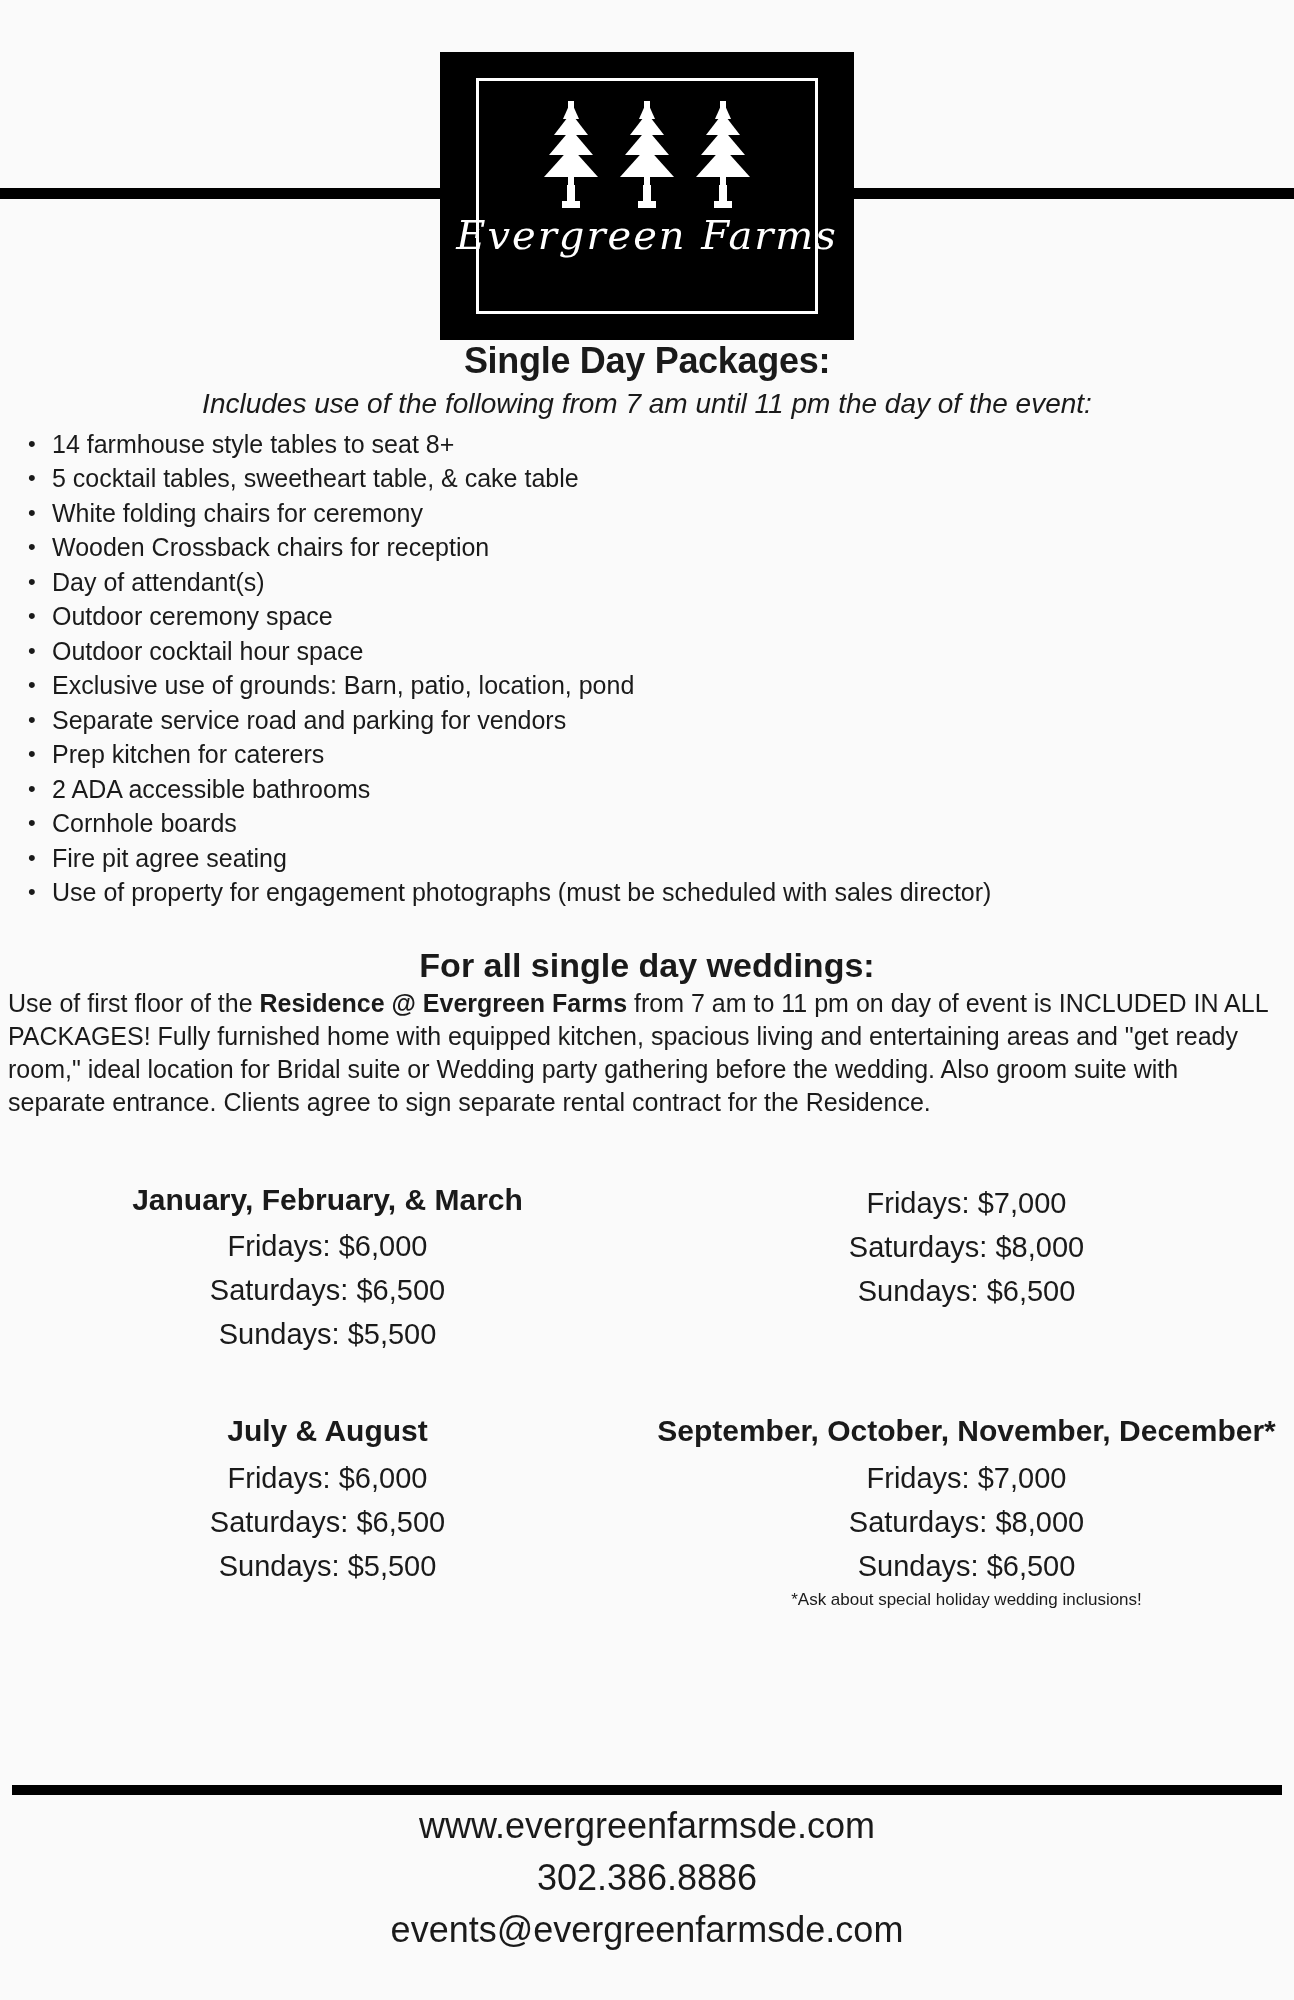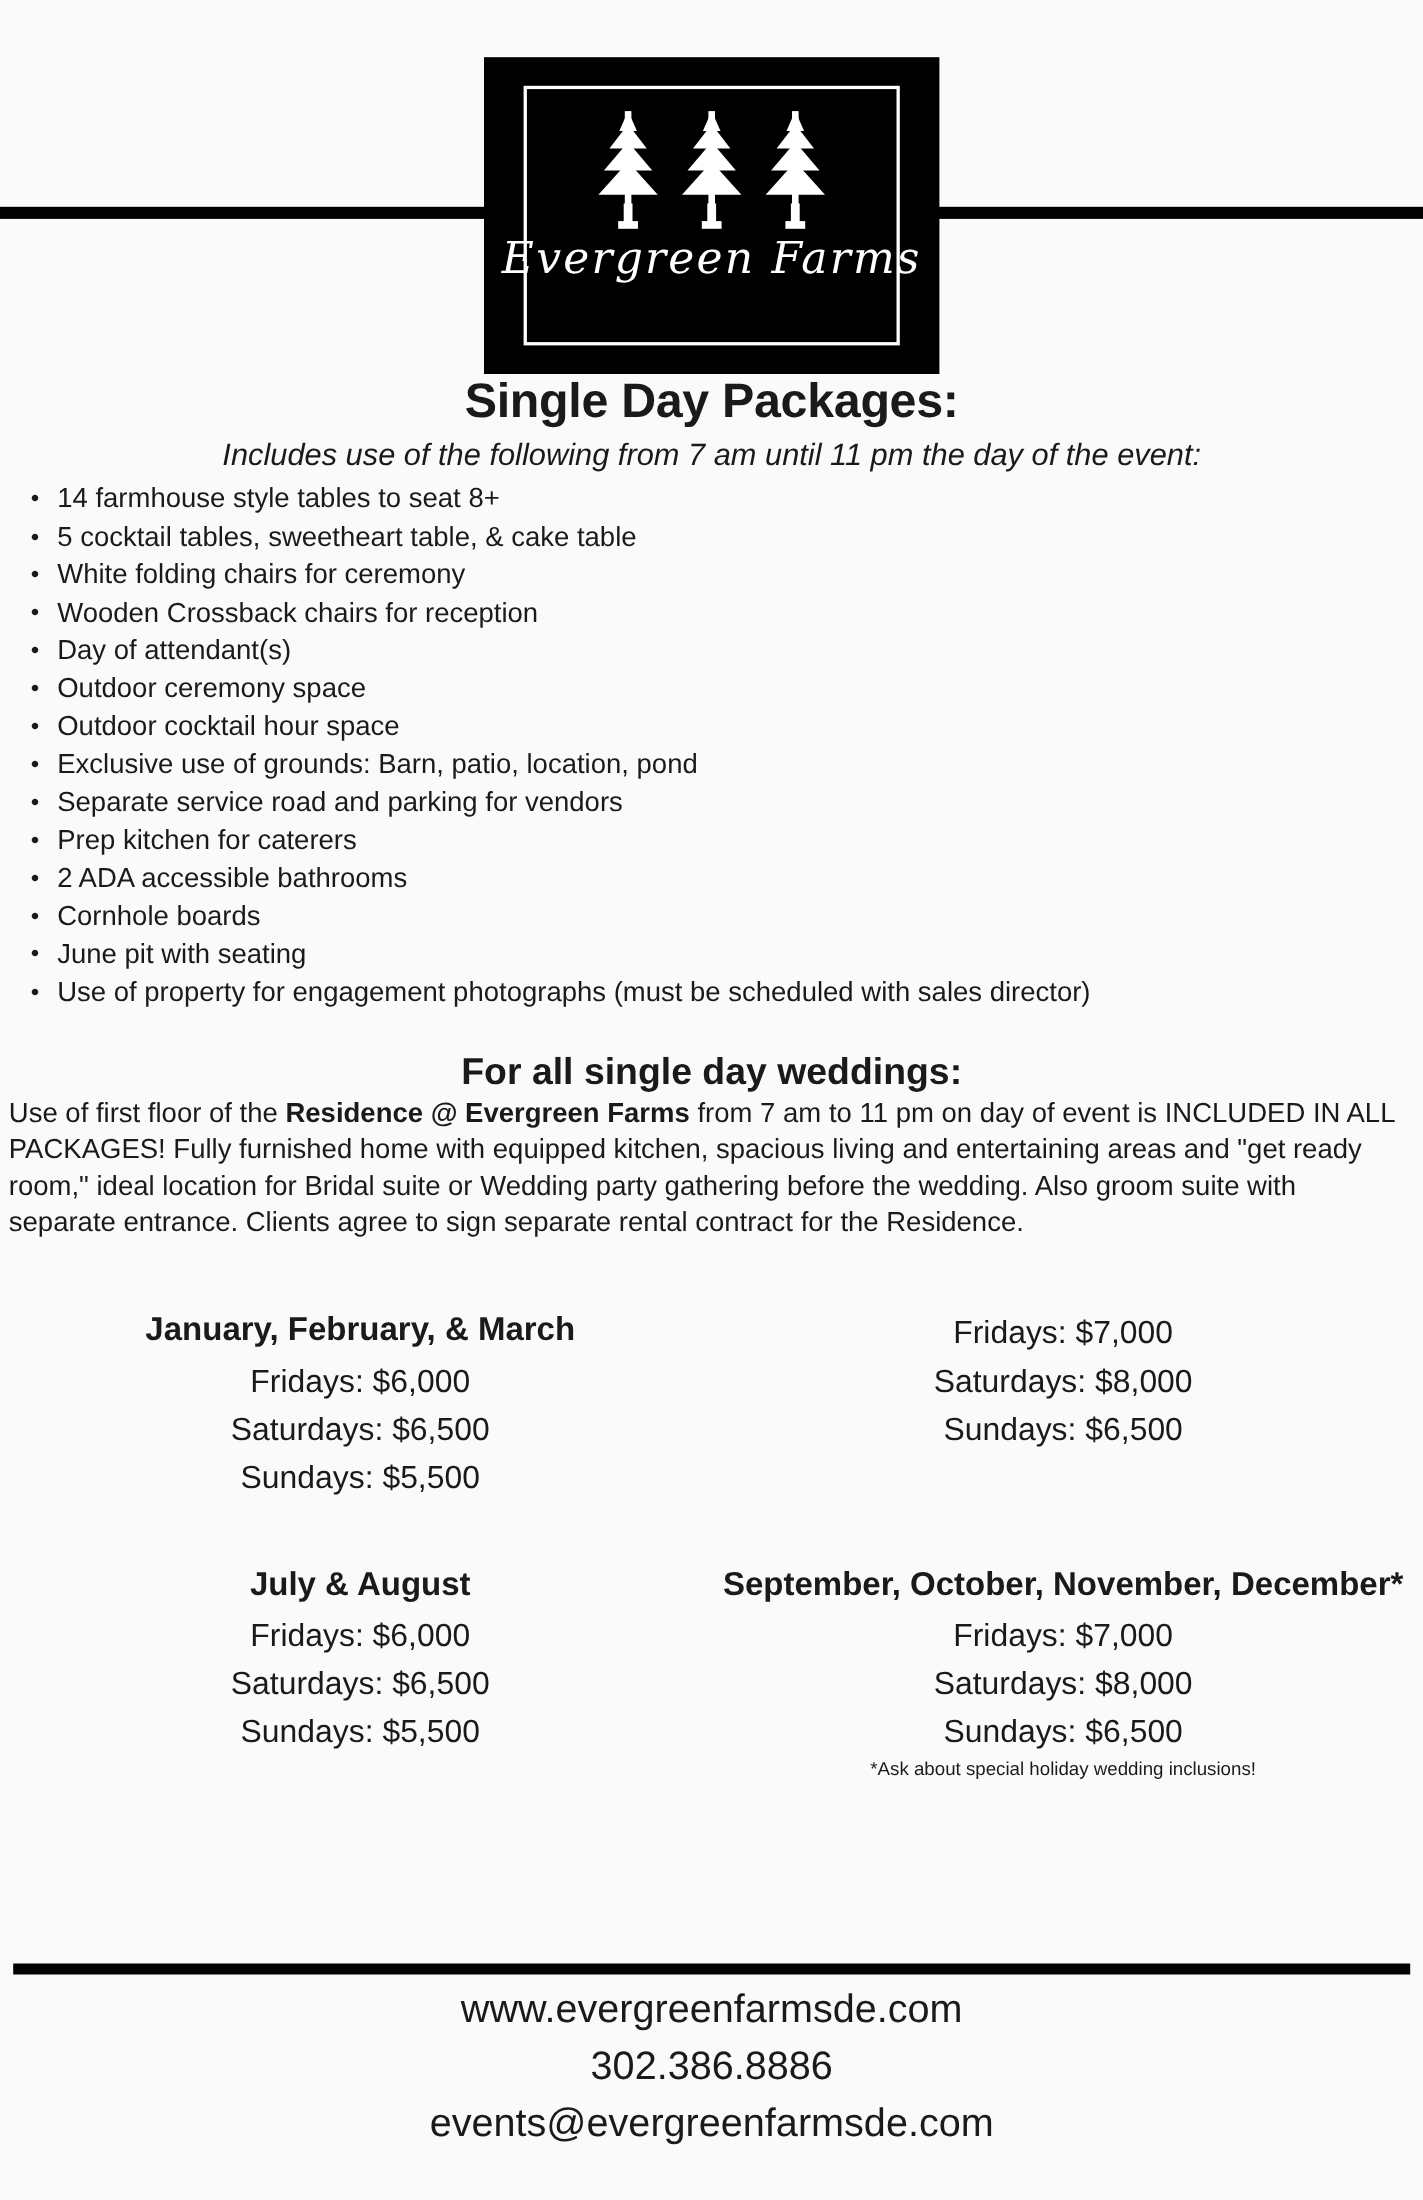--- a/index.html
+++ b/index.html
@@ -78,21 +78,21 @@
 
   
   .content {
     position: relative;
     padding: 0 8px;
   }
 
   .section-title {
     text-align: center;
     font-weight: bold;
-    font-size: 44px;
+    font-size: 36px;
     line-height: 1.15;
     margin: 0;
     letter-spacing: -0.3px;
   }
   .section-subtitle {
     text-align: center;
     font-style: italic;
     font-size: 28px;
     line-height: 1.2;
     margin: 6px 0 2px 0;
@@ -244,21 +244,21 @@
       <li>White folding chairs for ceremony</li>
       <li>Wooden Crossback chairs for reception</li>
       <li>Day of attendant(s)</li>
       <li>Outdoor ceremony space</li>
       <li>Outdoor cocktail hour space</li>
       <li>Exclusive use of grounds: Barn, patio, location, pond</li>
       <li>Separate service road and parking for vendors</li>
       <li>Prep kitchen for caterers</li>
       <li>2 ADA accessible bathrooms</li>
       <li>Cornhole boards</li>
-      <li>June pit with seating</li>
+      <li>Fire pit agree seating</li>
       <li>Use of property for engagement photographs (must be scheduled with sales director)</li>
     </ul>
 
     <h2 class="weddings-title">For all single day weddings:</h2>
     <p class="weddings-para"><span>Use of first floor of the </span><b>Residence @ Evergreen Farms</b><span> from 7 am to 11 pm on day of event is INCLUDED IN ALL PACKAGES! Fully furnished home with equipped kitchen, spacious living and entertaining areas and "get ready room,"  ideal location for Bridal suite or Wedding party gathering before the wedding. Also groom suite with separate entrance. Clients agree to sign separate rental contract for the Residence.</span></p>
 
     <div class="pricing">
 
       <div class="price-block">
         <div class="season">January, February, &amp; March</div>

